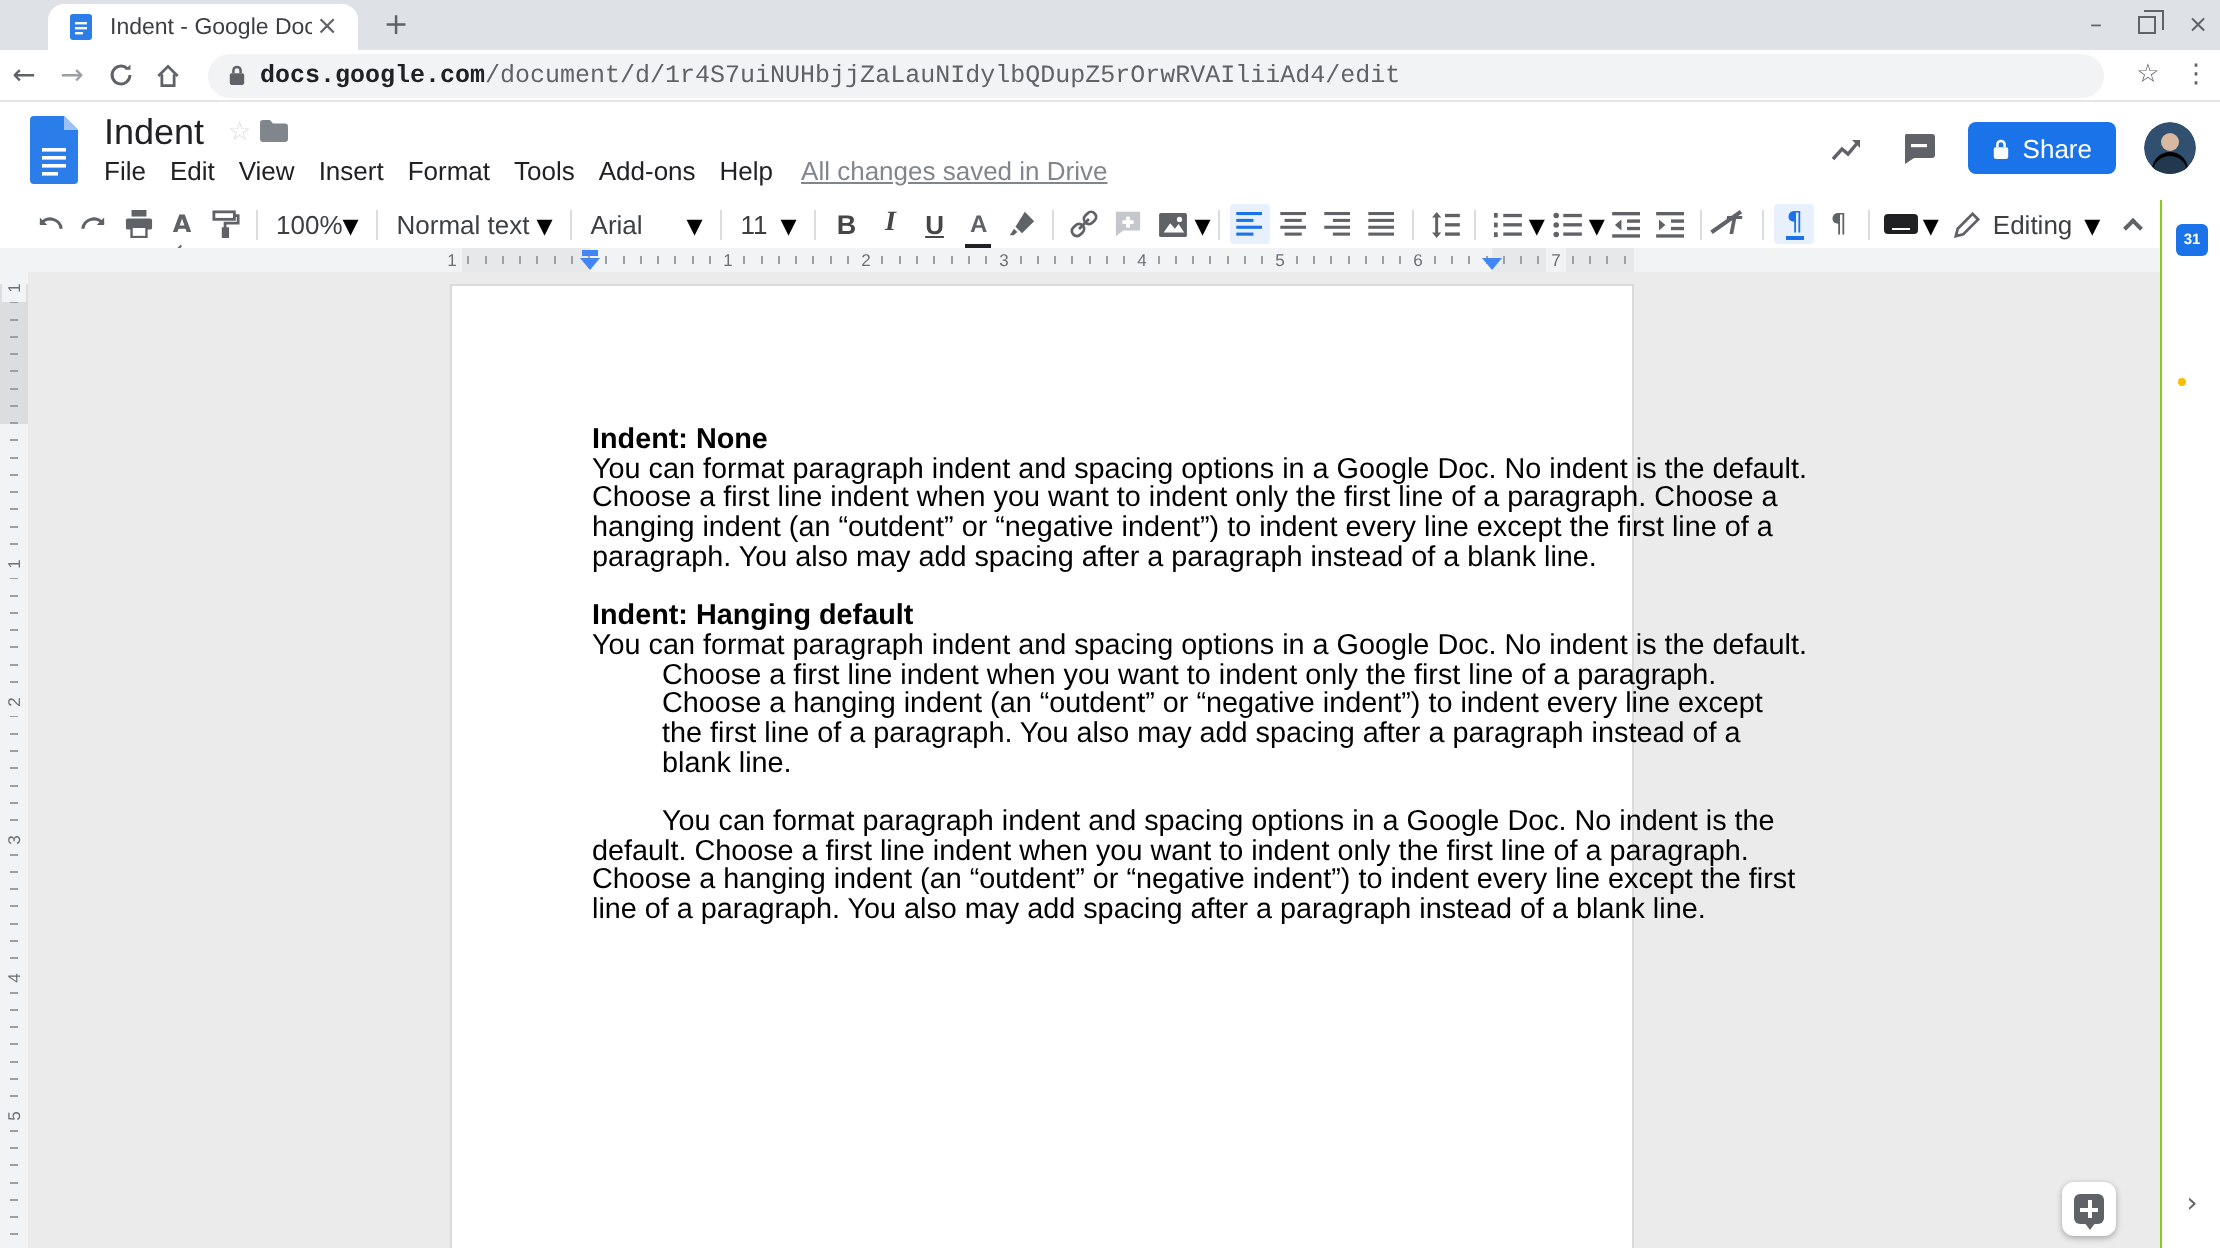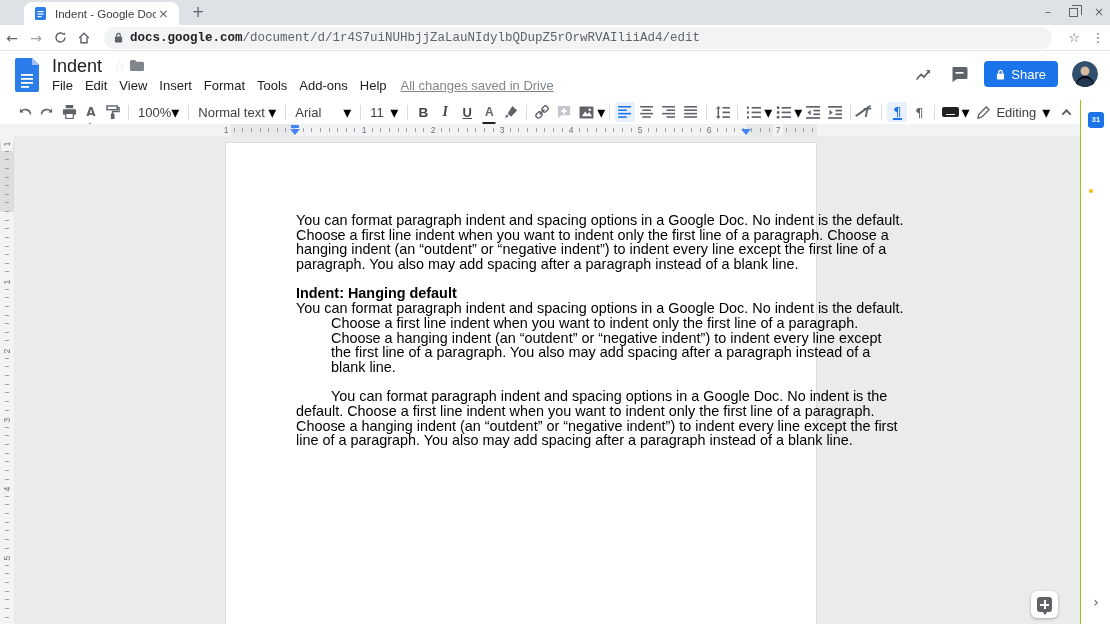--- a/index.html
+++ b/index.html
@@ -456,20 +456,21 @@
     <span class="vrn" style="top:209px">2</span>
     <span class="vrn" style="top:278px">3</span>
     <span class="vrn" style="top:347px">4</span>
     <span class="vrn" style="top:416px">5</span>
   </div>
 
   <div class="canvas">
     <div class="page">
       <div class="doc-content">
         <div class="doc-section">
+          <div class="doc-heading">Indent: None</div>
           <div class="doc-line">You can format paragraph indent and spacing options in a Google Doc. No indent is the default.</div>
           <div class="doc-line">Choose a first line indent when you want to indent only the first line of a paragraph. Choose a</div>
           <div class="doc-line">hanging indent (an “outdent” or “negative indent”) to indent every line except the first line of a</div>
           <div class="doc-line">paragraph. You also may add spacing after a paragraph instead of a blank line.</div>
         </div>
         <div class="doc-section">
           <div class="doc-heading">Indent: Hanging default</div>
           <div class="doc-line">You can format paragraph indent and spacing options in a Google Doc. No indent is the default.</div>
           <div class="doc-line ind">Choose a first line indent when you want to indent only the first line of a paragraph.</div>
           <div class="doc-line ind">Choose a hanging indent (an “outdent” or “negative indent”) to indent every line except</div>

